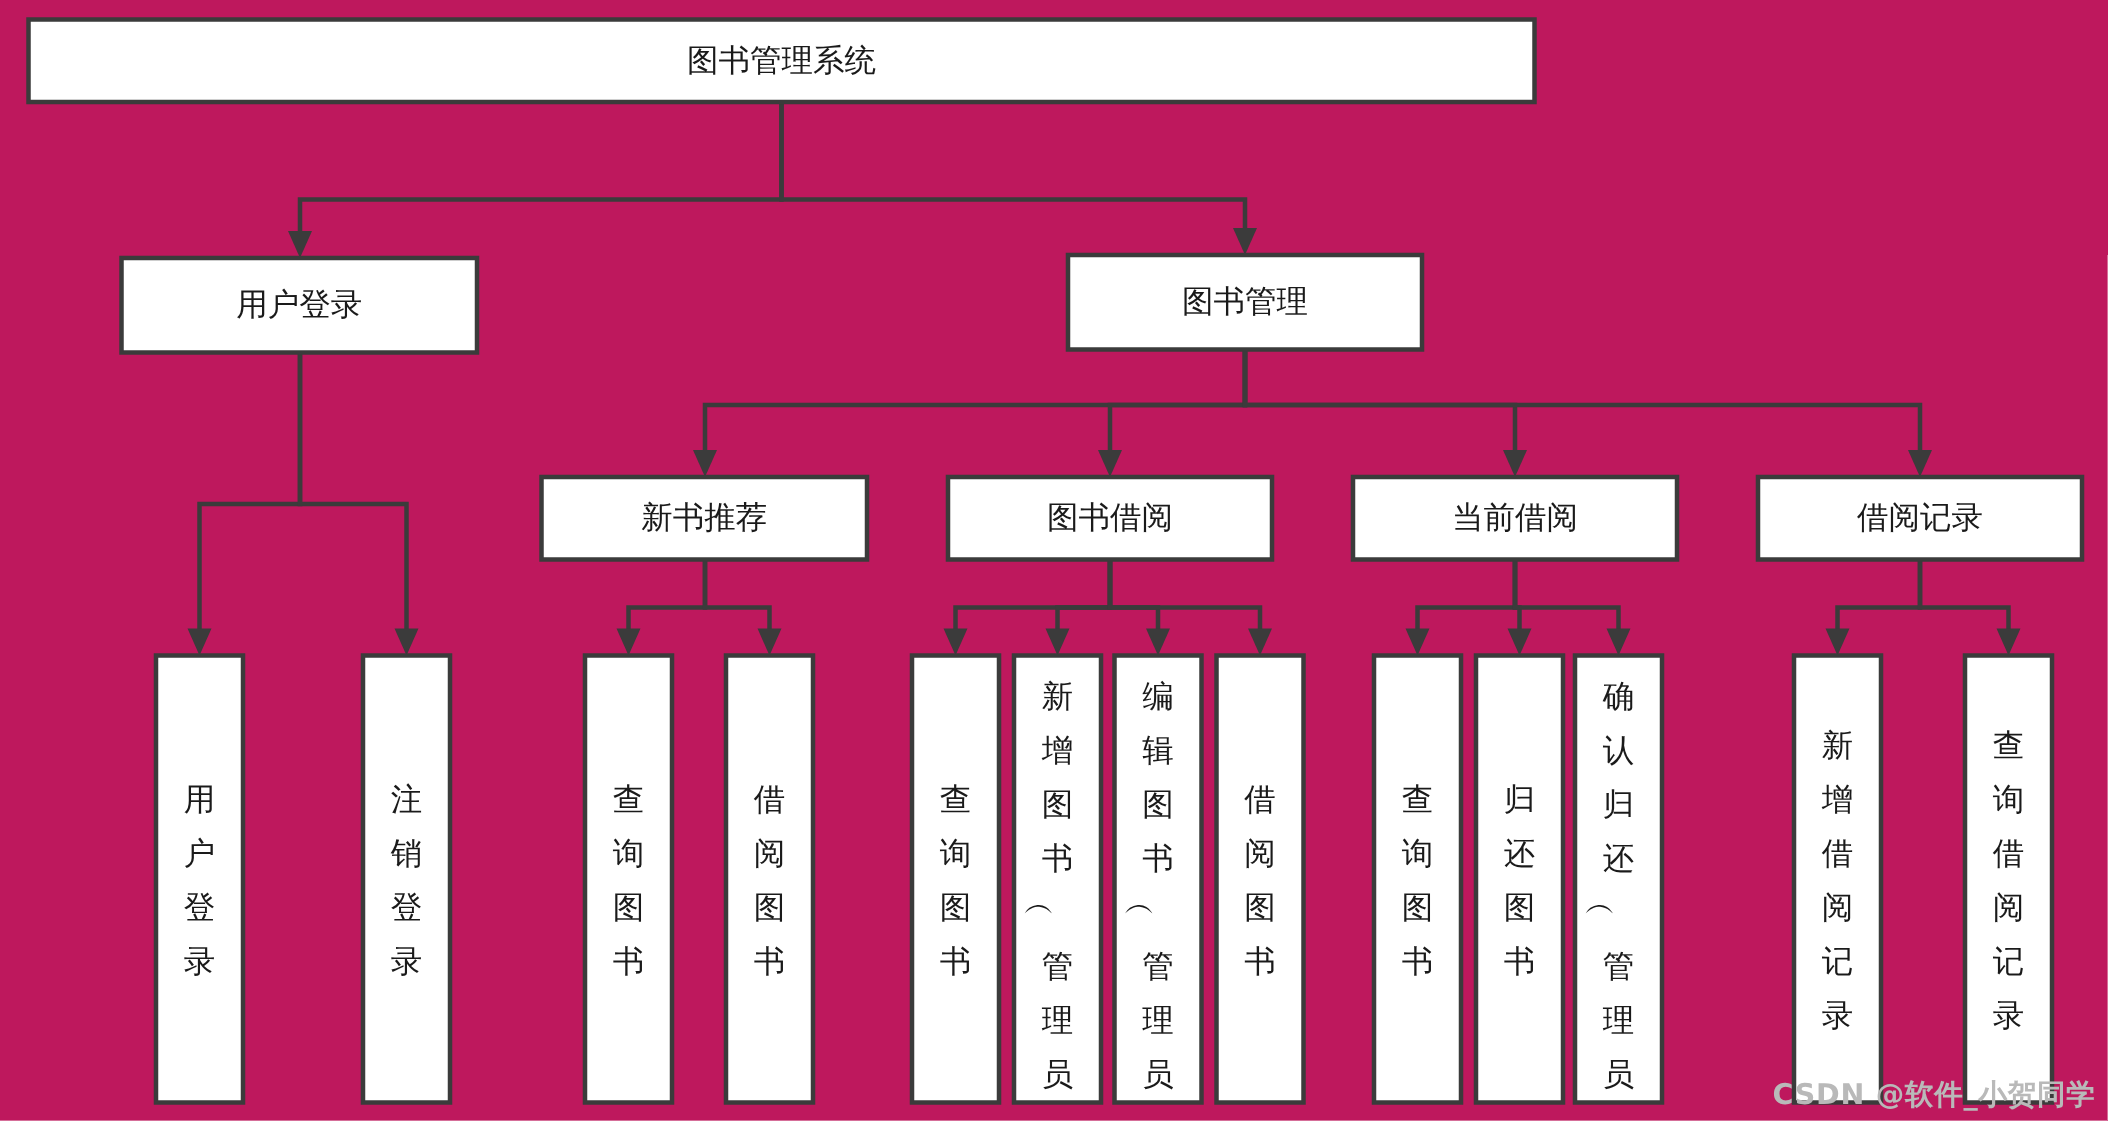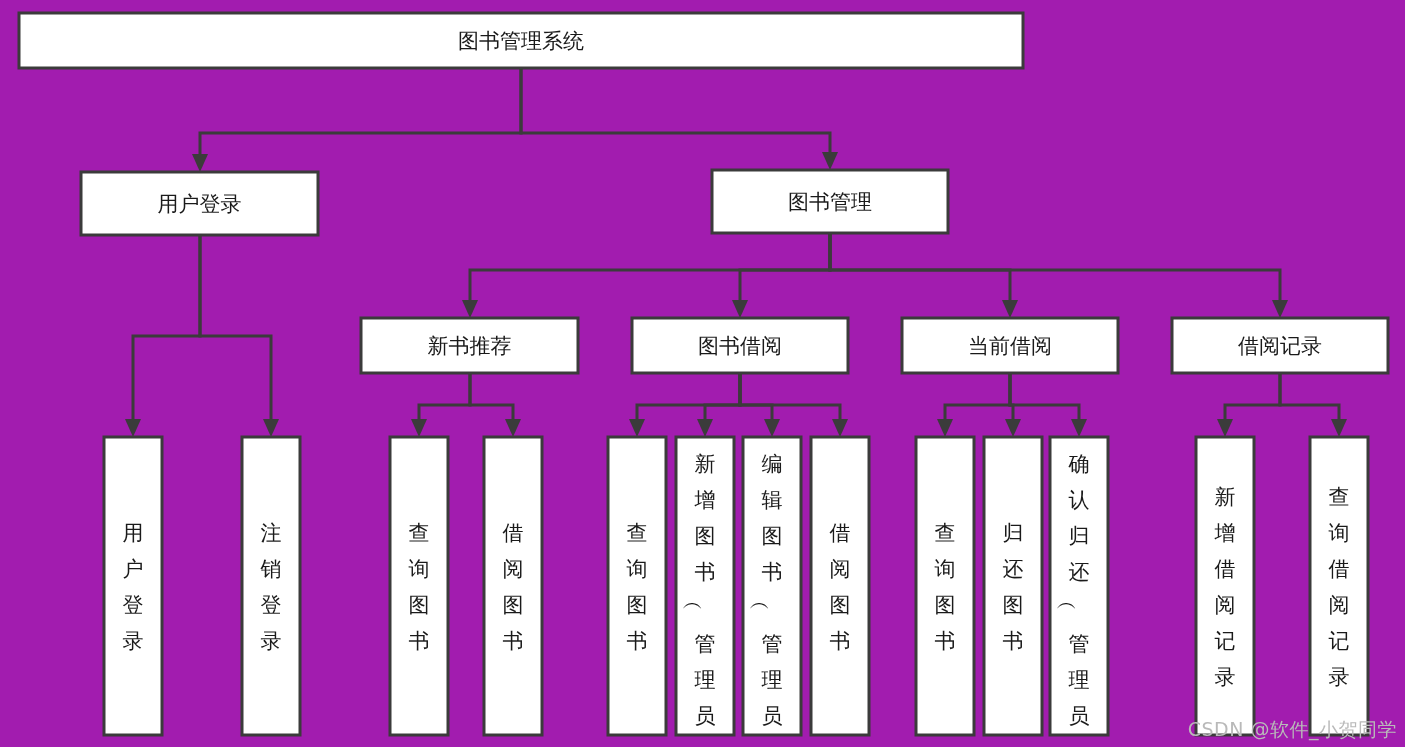--- a/index.html
+++ b/index.html
@@ -11,21 +11,21 @@
   body {
     width: 1405px;
     height: 747px;
     font-family: "DejaVu Sans", "Liberation Sans", sans-serif;
     overflow: hidden;
   }
   #diagram-root {
     position: relative;
     width: 1405px;
     height: 747px;
-    background: #a21caf;
+    background: #be185d;
   }
   svg.flowchart {
     position: absolute;
     left: 0;
     top: 0;
     width: 1405px;
     height: 747px;
     display: block;
   }
   .node-rect {
@@ -59,20 +59,21 @@
   .watermark {
     position: absolute;
     right: 8px;
     bottom: 4px;
     font-family: "DejaVu Sans", "Liberation Sans", sans-serif;
     font-size: 19px;
     color: #b9b9b9;
     letter-spacing: 0.5px;
     white-space: nowrap;
     user-select: none;
+    font-weight: bold;
   }
 </style>
 </head>
 <body>
 
 <div id="diagram-root">
   <svg class="flowchart" viewBox="0 0 1405 747" xmlns="http://www.w3.org/2000/svg">
     <g id="edges-layer">
         <g>
           <path class="edge-line" d="M 521 68 L 521 133 L 200 133 L 200 158"></path>

